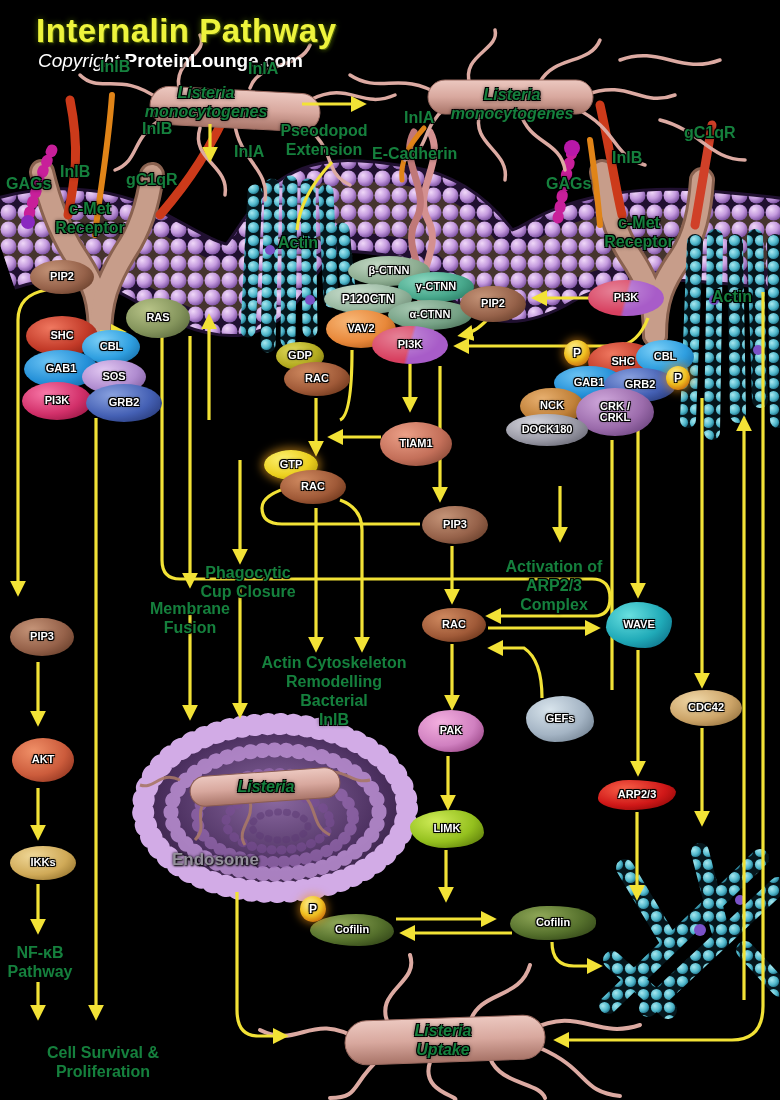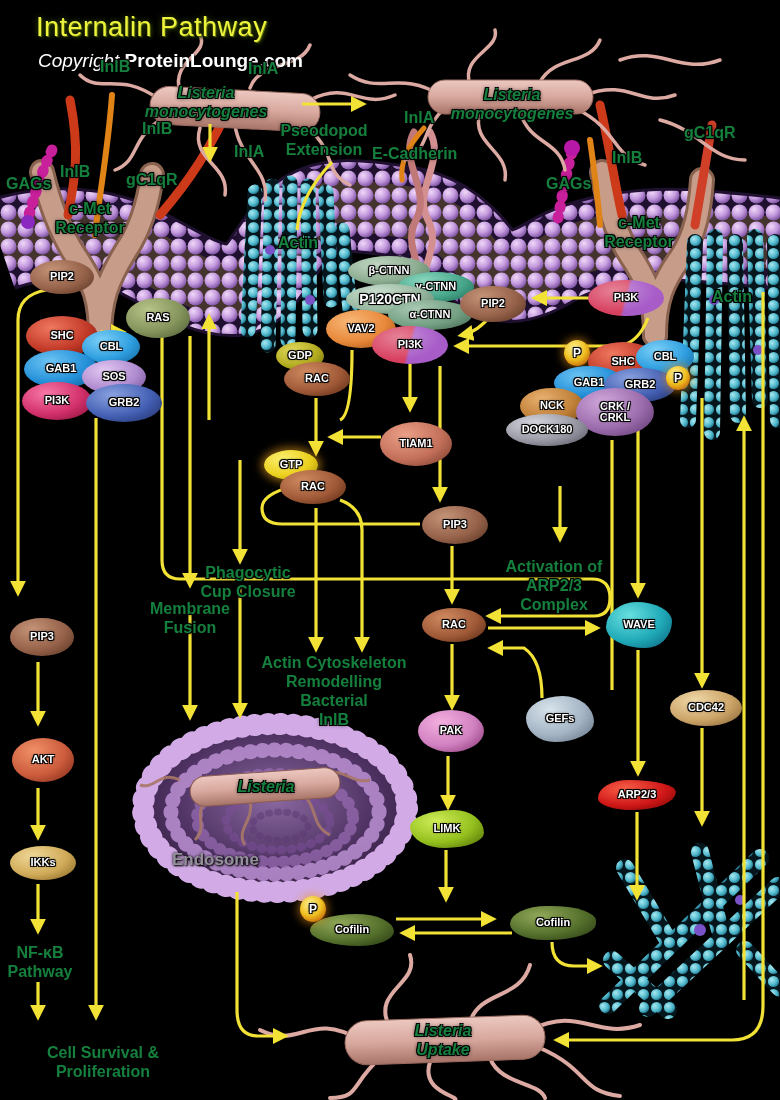--- a/index.html
+++ b/index.html
@@ -10,21 +10,21 @@
      border-radius:50%;color:#fff;font-weight:bold;font-size:11px;line-height:1.02;text-align:center;
      text-shadow:-1px -1px 0 #000,1px -1px 0 #000,-1px 1px 0 #000,1px 1px 0 #000,0 0 3px #000}
   .p span{display:block}
   .pball{border-radius:50%;background:radial-gradient(circle at 40% 32%,#fff49a,#f0c020 48%,#c05808 88%);
          box-shadow:0 0 8px 2px rgba(240,150,20,.55);font-size:12px}
   .ann{position:absolute;z-index:4;color:#15803d;font-weight:bold;font-size:16px;line-height:1.18;text-align:center;
        text-shadow:-1px -1px 0 #000,1px -1px 0 #000,-1px 1px 0 #000,1px 1px 0 #000,0 0 4px #000}
   .ann span{display:block}
   .it{font-style:italic}
   .gray{color:#95919c;font-size:17px;text-shadow:1px 1px 2px #000,0 0 3px #000}
-  .title{position:absolute;left:36px;top:12px;z-index:4;font-size:27px;font-weight:normal;letter-spacing:.5px;
+  .title{position:absolute;left:36px;top:12px;z-index:4;font-size:33px;font-weight:bold;letter-spacing:.5px;
          color:#eef43c;text-shadow:1px 1px 0 #55650a,2px 2px 3px #1c2600,0 0 6px rgba(120,160,0,.6)}
   .copy{position:absolute;left:38px;top:50px;z-index:4;font-size:19px;color:#fff;
         text-shadow:1px 1px 2px #000}
   .copy .pfx{font-style:italic}
   .copy .brand{font-weight:bold}
 </style>
 </head>
 <body>
 
 <div id="stage">
@@ -269,21 +269,21 @@
     </div>
 <div class="p" style="left:86px;top:384px;width:76px;height:38px;background:radial-gradient(ellipse at 35% 30%,#8aa2e0,#4460b4 55%,#1c2a60)">
       <span>GRB2</span>
     </div>
 <div class="p" style="left:348px;top:256px;width:82px;height:30px;background:radial-gradient(ellipse at 35% 30%,#c2d8c4,#8cac90 55%,#4c6c54)">
       <span>β-CTNN</span>
     </div>
 <div class="p" style="left:398px;top:272px;width:76px;height:30px;background:radial-gradient(ellipse at 35% 30%,#8cd8c0,#48a88c 55%,#1c6450)">
       <span>γ-CTNN</span>
     </div>
-<div class="p" style="left:346px;top:284px;width:88px;height:30px;font-size:14px;background:radial-gradient(ellipse at 35% 30%,#cce0d0,#98b8a0 55%,#587460)">
+<div class="p" style="left:324px;top:284px;width:88px;height:30px;font-size:12px;background:radial-gradient(ellipse at 35% 30%,#cce0d0,#98b8a0 55%,#587460)">
       <span>P120CTN</span>
     </div>
 <div class="p" style="left:388px;top:300px;width:84px;height:30px;background:radial-gradient(ellipse at 35% 30%,#aacab4,#74a084 55%,#3c6048)">
       <span>α-CTNN</span>
     </div>
 <div class="p" style="left:326px;top:310px;width:70px;height:38px;background:radial-gradient(ellipse at 35% 30%,#f8b878,#e8883a 55%,#98480c)">
       <span>VAV2</span>
     </div>
 <div class="p" style="left:372px;top:326px;width:76px;height:38px;background:radial-gradient(ellipse at 35% 30%,rgba(255,255,255,.35),rgba(0,0,0,0) 60%),linear-gradient(105deg,#d84060 48%,#a85cc8 52%)">
       <span>PI3K</span>

